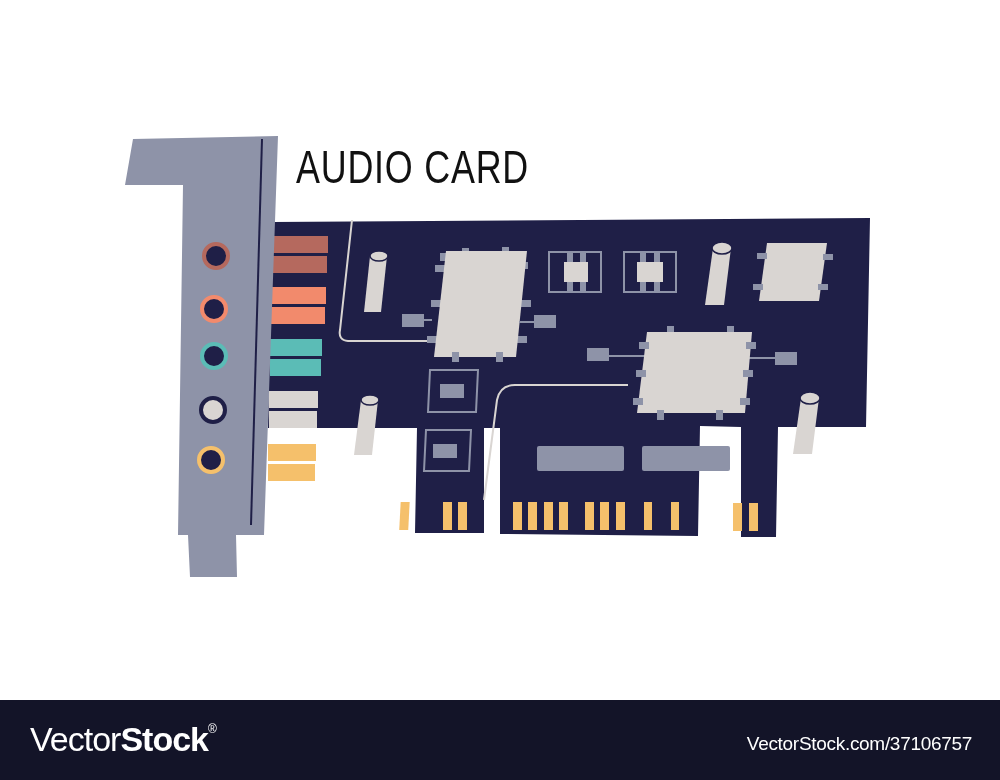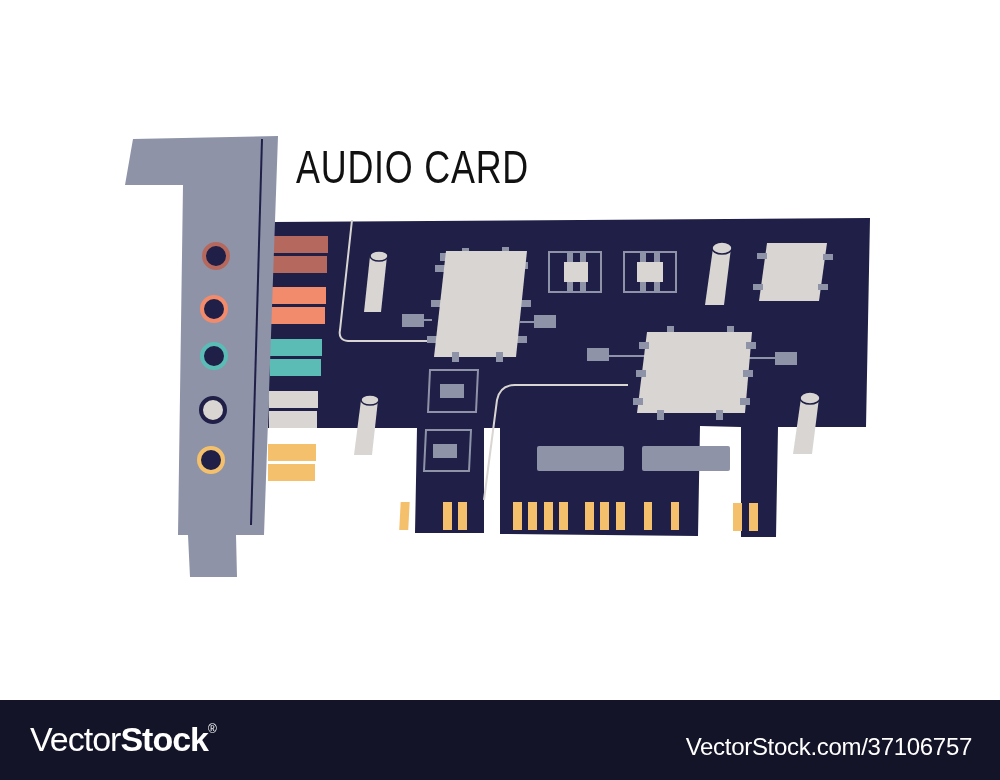--- a/index.html
+++ b/index.html
@@ -4,21 +4,21 @@
 <style>
   html, body { margin: 0; padding: 0; }
   body { width: 1000px; height: 780px; background: #ffffff; position: relative; overflow: hidden; font-family: "Liberation Sans", sans-serif; }
   #stage { position: absolute; left: 0; top: 0; width: 912px; height: 700px; }
   #title { position: absolute; left: 296px; top: 140px; font-family: "Liberation Sans Narrow", "Liberation Sans", sans-serif; font-size: 46px; font-weight: 300; color: #111; letter-spacing: 1px; transform: scaleX(0.78); transform-origin: left top; }
   #footer { position: absolute; left: 0; top: 700px; width: 1000px; height: 80px; background: #131428; color: #fff; }
   #brand { position: absolute; left: 30px; top: 20px; font-size: 34px; letter-spacing: -1px; }
   #brand .light { font-weight: 300; }
   #brand .bold { font-weight: 700; }
   #brand sup { font-size: 12px; vertical-align: top; position: relative; top: 2px; }
-  #ref { position: absolute; right: 28px; top: 33px; font-size: 24px; letter-spacing: -0.3px; }
+  #ref { position: absolute; right: 28px; top: 33px; font-size: 19px; letter-spacing: -0.3px; }
 </style>
 </head>
 <body>
 
 <div id="stage">
   <svg width="1000" height="700" viewBox="0 0 1000 700">
 
     <g>
       <polygon points="272,222 870,218 866,427 778,427 776,537 741,537 741,427 700,426 698,536 500,534 500,428 484,428 484,533 415,533 417,428 268,428" fill="#1f1f47"></polygon>
     </g>

